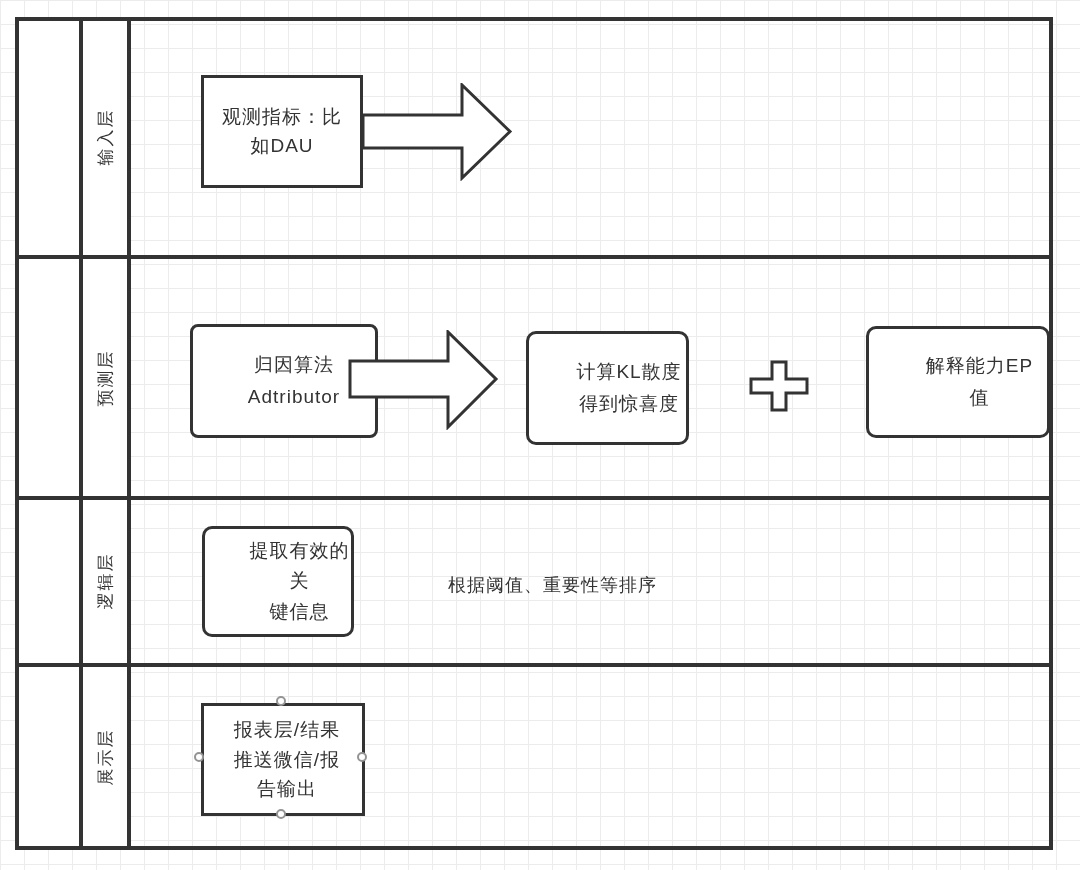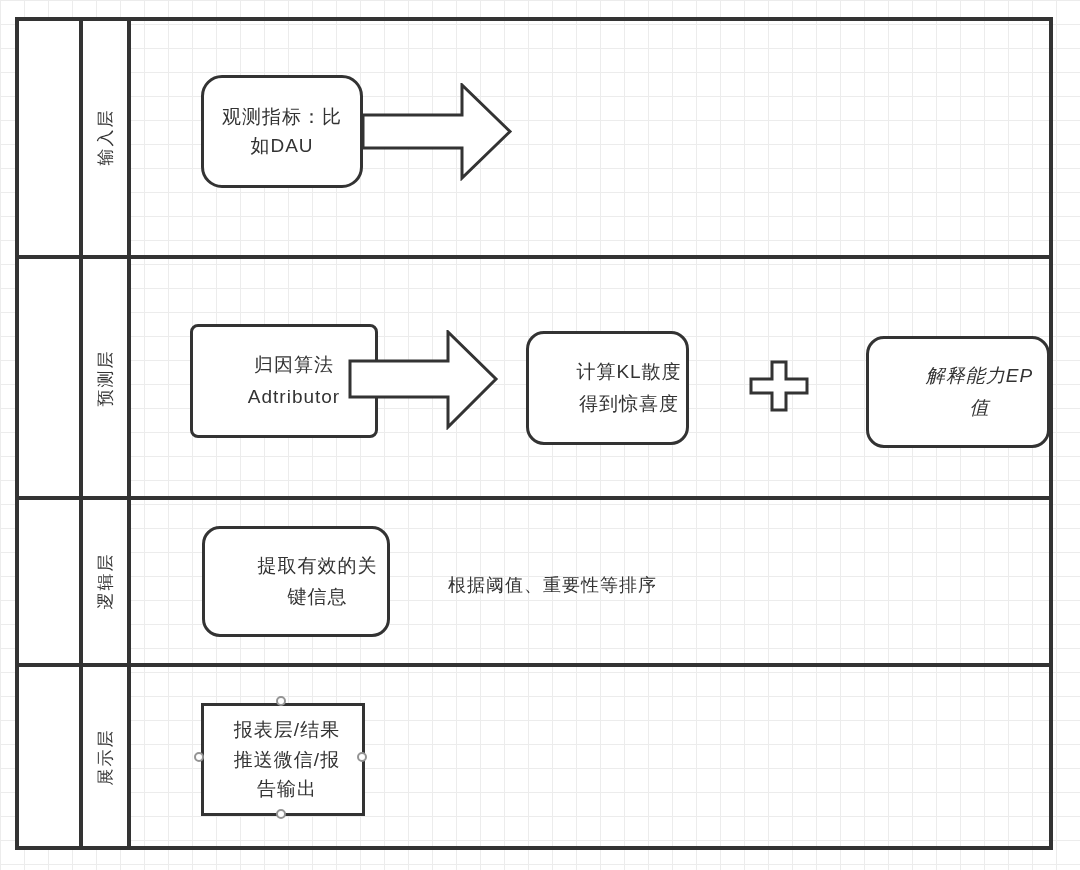--- a/index.html
+++ b/index.html
@@ -33,27 +33,27 @@
   .ll1{left:105px;top:137px;} .ll2{left:105px;top:378px;}
   .ll3{left:105px;top:581px;} .ll4{left:105px;top:757px;}
   
   .node{
     z-index:4;
     background:#fff;border:3px solid #333;
     display:flex;align-items:center;justify-content:center;
     text-align:center;white-space:pre-line;
     color:#333;letter-spacing:1px;
   }
-  .rounded{border-radius:18px;padding-left:43px;}
-  .box-observe{left:201px;top:75px;width:162px;height:113px;font-size:19px;line-height:1.5;border-radius:21px;}
+  .rounded{border-radius:10px;padding-left:43px;}
+  .box-observe{left:201px;top:75px;width:162px;height:113px;font-size:19px;line-height:1.5;}
   .box-split{left:554px;top:75px;width:472px;height:113px;font-size:18px;line-height:1.7;}
   .box-attribution{left:190px;top:324px;width:188px;height:114px;font-size:19px;line-height:1.7;border-radius:8px;padding-left:20px;}
   .box-kl{left:526px;top:331px;width:163px;height:114px;font-size:19px;line-height:1.7;}
-  .box-ep{left:866px;top:336px;width:184px;height:112px;font-size:19px;line-height:1.7;font-style:italic;}
-  .box-extract{left:202px;top:526px;width:188px;height:111px;font-size:19px;line-height:1.6;}
+  .box-ep{left:866px;top:326px;width:184px;height:112px;font-size:19px;line-height:1.7;}
+  .box-extract{left:202px;top:526px;width:152px;height:111px;font-size:19px;line-height:1.6;}
   .box-report{left:201px;top:703px;width:164px;height:113px;font-size:19px;line-height:1.55;padding-left:8px;}
   .sort-note{left:448px;top:573px;z-index:4;font-size:18px;letter-spacing:1px;white-space:nowrap;color:#333;}
   
   .shape{z-index:4;}
   .arrow1{left:361px;top:83px;}
   .arrow2{left:348px;top:330px;}
   .plus{left:749px;top:360px;}
   
   .handle{
     z-index:5;width:10px;height:10px;border-radius:50%;

